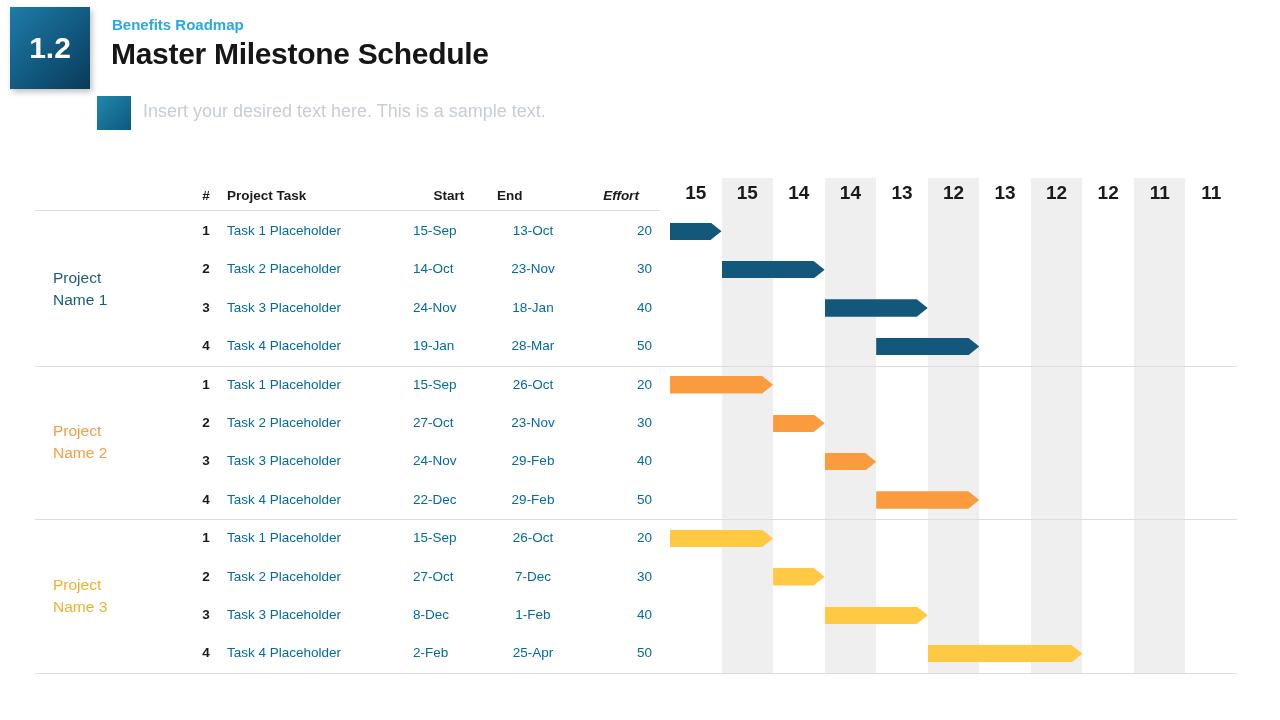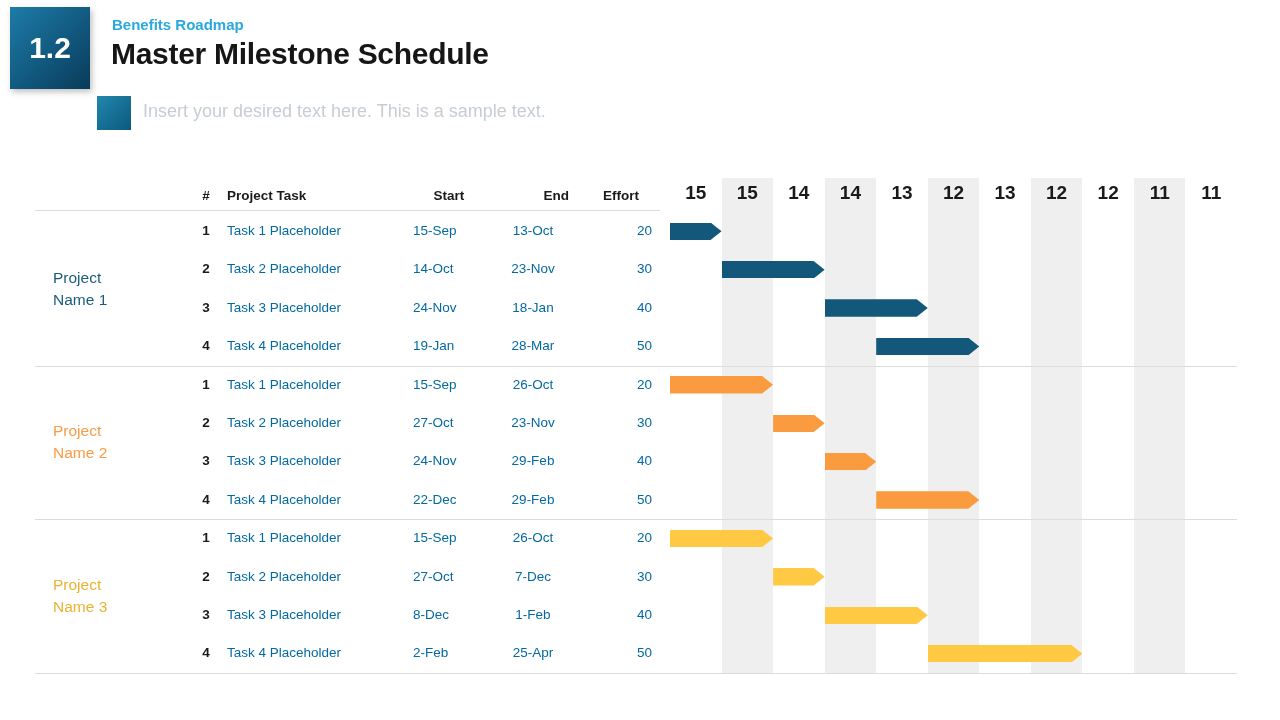--- a/index.html
+++ b/index.html
@@ -29,22 +29,22 @@
   .mcell { width:51.55px; text-align:center; line-height:26px; color:#fff; font-weight:700; font-size:14px; }
   .day-row { left:670px; top:179px; height:27px; display:flex; z-index:3; }
   .dcell { width:51.55px; text-align:center; line-height:27px; font-weight:700; font-size:19px; color:#1a1a1a; }
   .shade { position:absolute; top:178px; height:495px; width:51.55px; background:var(--shade); z-index:1; }
 
   
   .th { top:182px; height:28px; line-height:28px; font-weight:700; font-size:13.5px; color:#1a1a1a; z-index:3; }
   .th-num   { left:196px; width:20px; text-align:center; }
   .th-task  { left:227px; }
   .th-start { left:413px; width:72px; text-align:center; }
-  .th-end   { left:497px; width:72px; text-align:right; }
-  .th-eff   { left:590px; width:62px; text-align:center; }
+  .th-end   { left:497px; width:72px; text-align:left; }
+  .th-eff   { left:590px; width:62px; text-align:center;font-style:italic; }
 
   .hline { position:absolute; height:1px; background:#dcdcdc; z-index:2; }
 
   
   .row { position:absolute; left:0; width:660px; height:38.4px; line-height:38.4px; z-index:3; }
   .cell { position:absolute; top:0; font-size:13.5px; color:#0369a1; white-space:nowrap; }
   .c-num   { left:196px; width:20px; text-align:center; font-weight:700; color:#1a1a1a; }
   .c-task  { left:227px; }
   .c-start { left:413px; width:72px; }
   .c-end   { left:497px; width:72px; text-align:center; }

